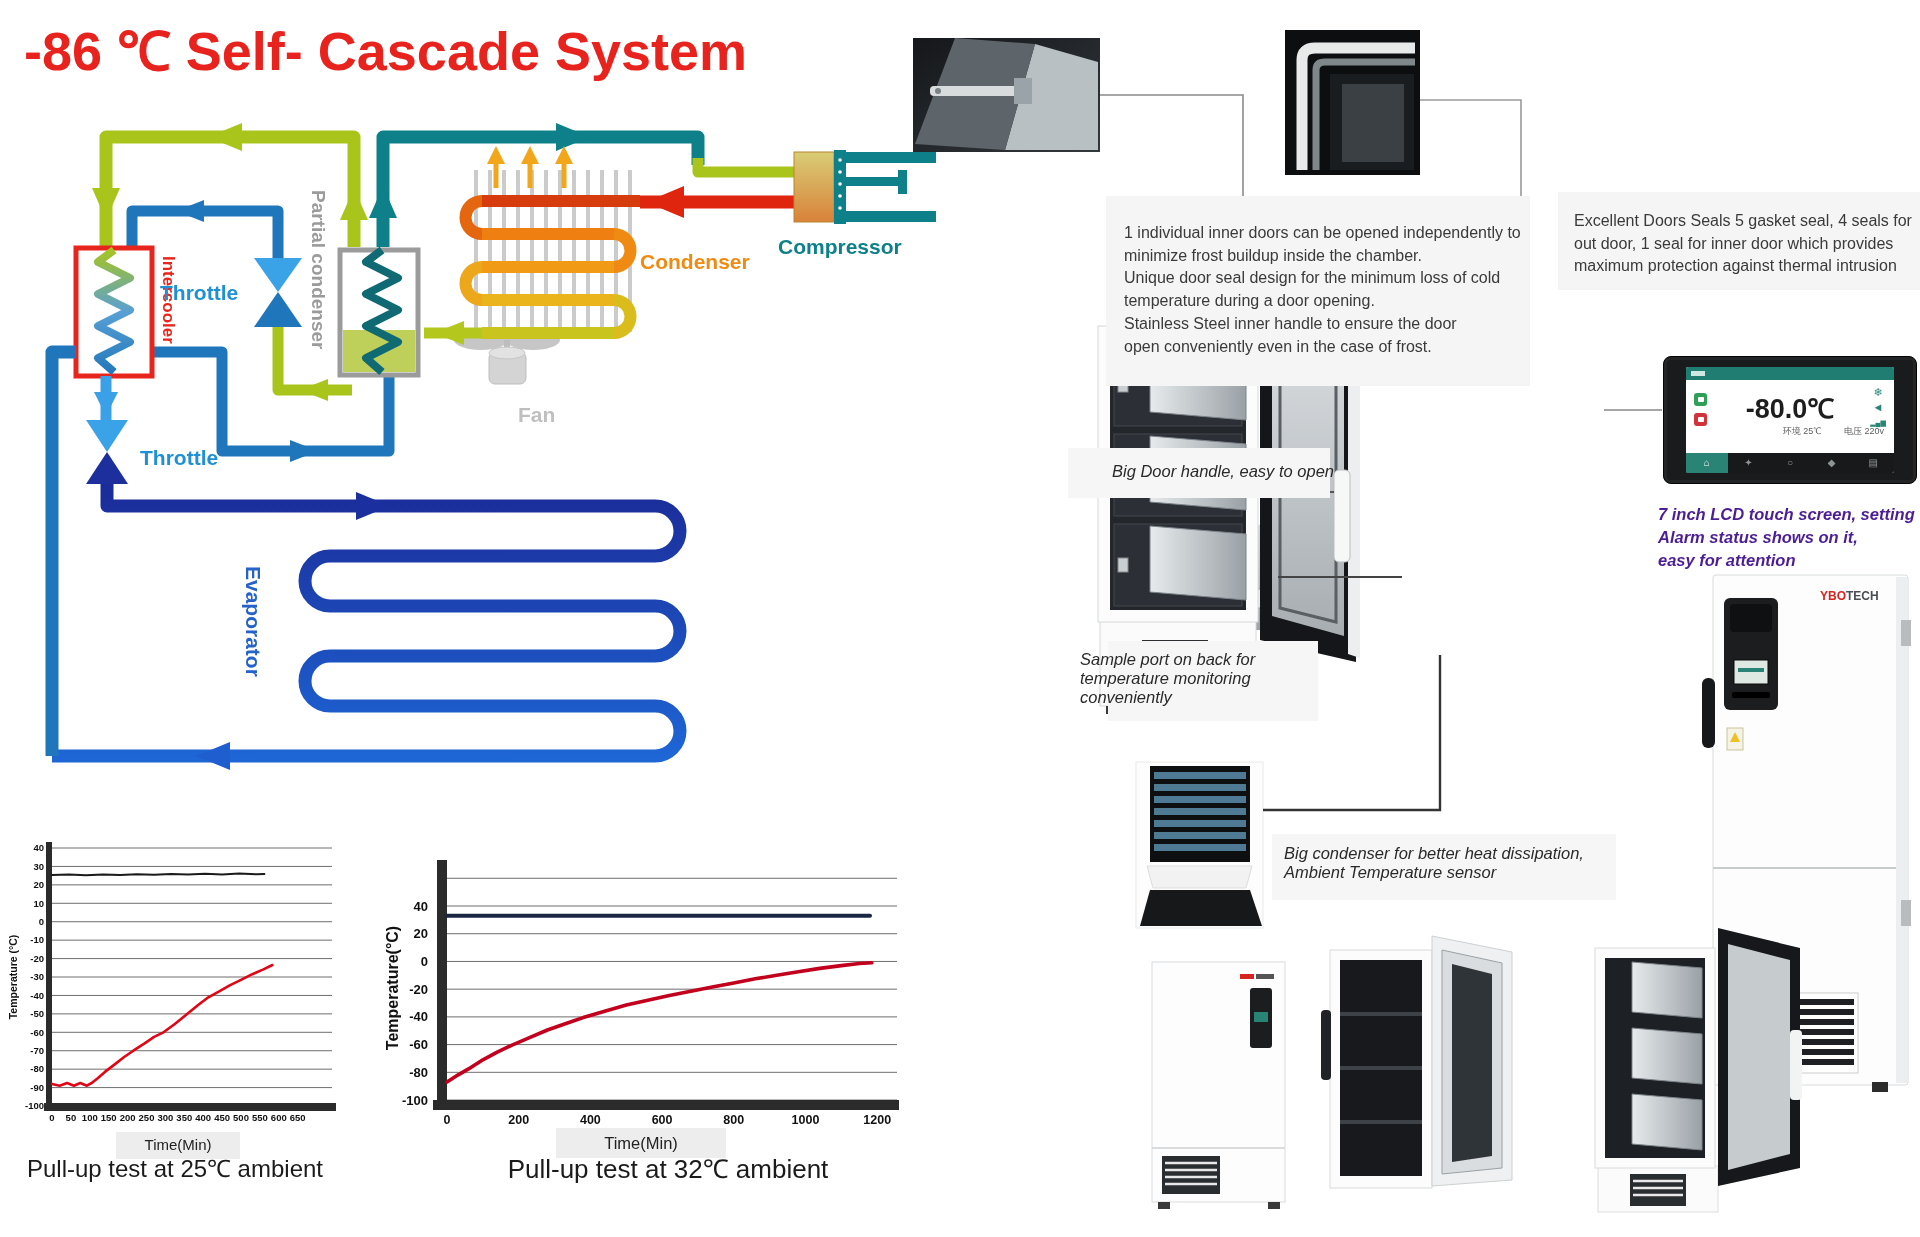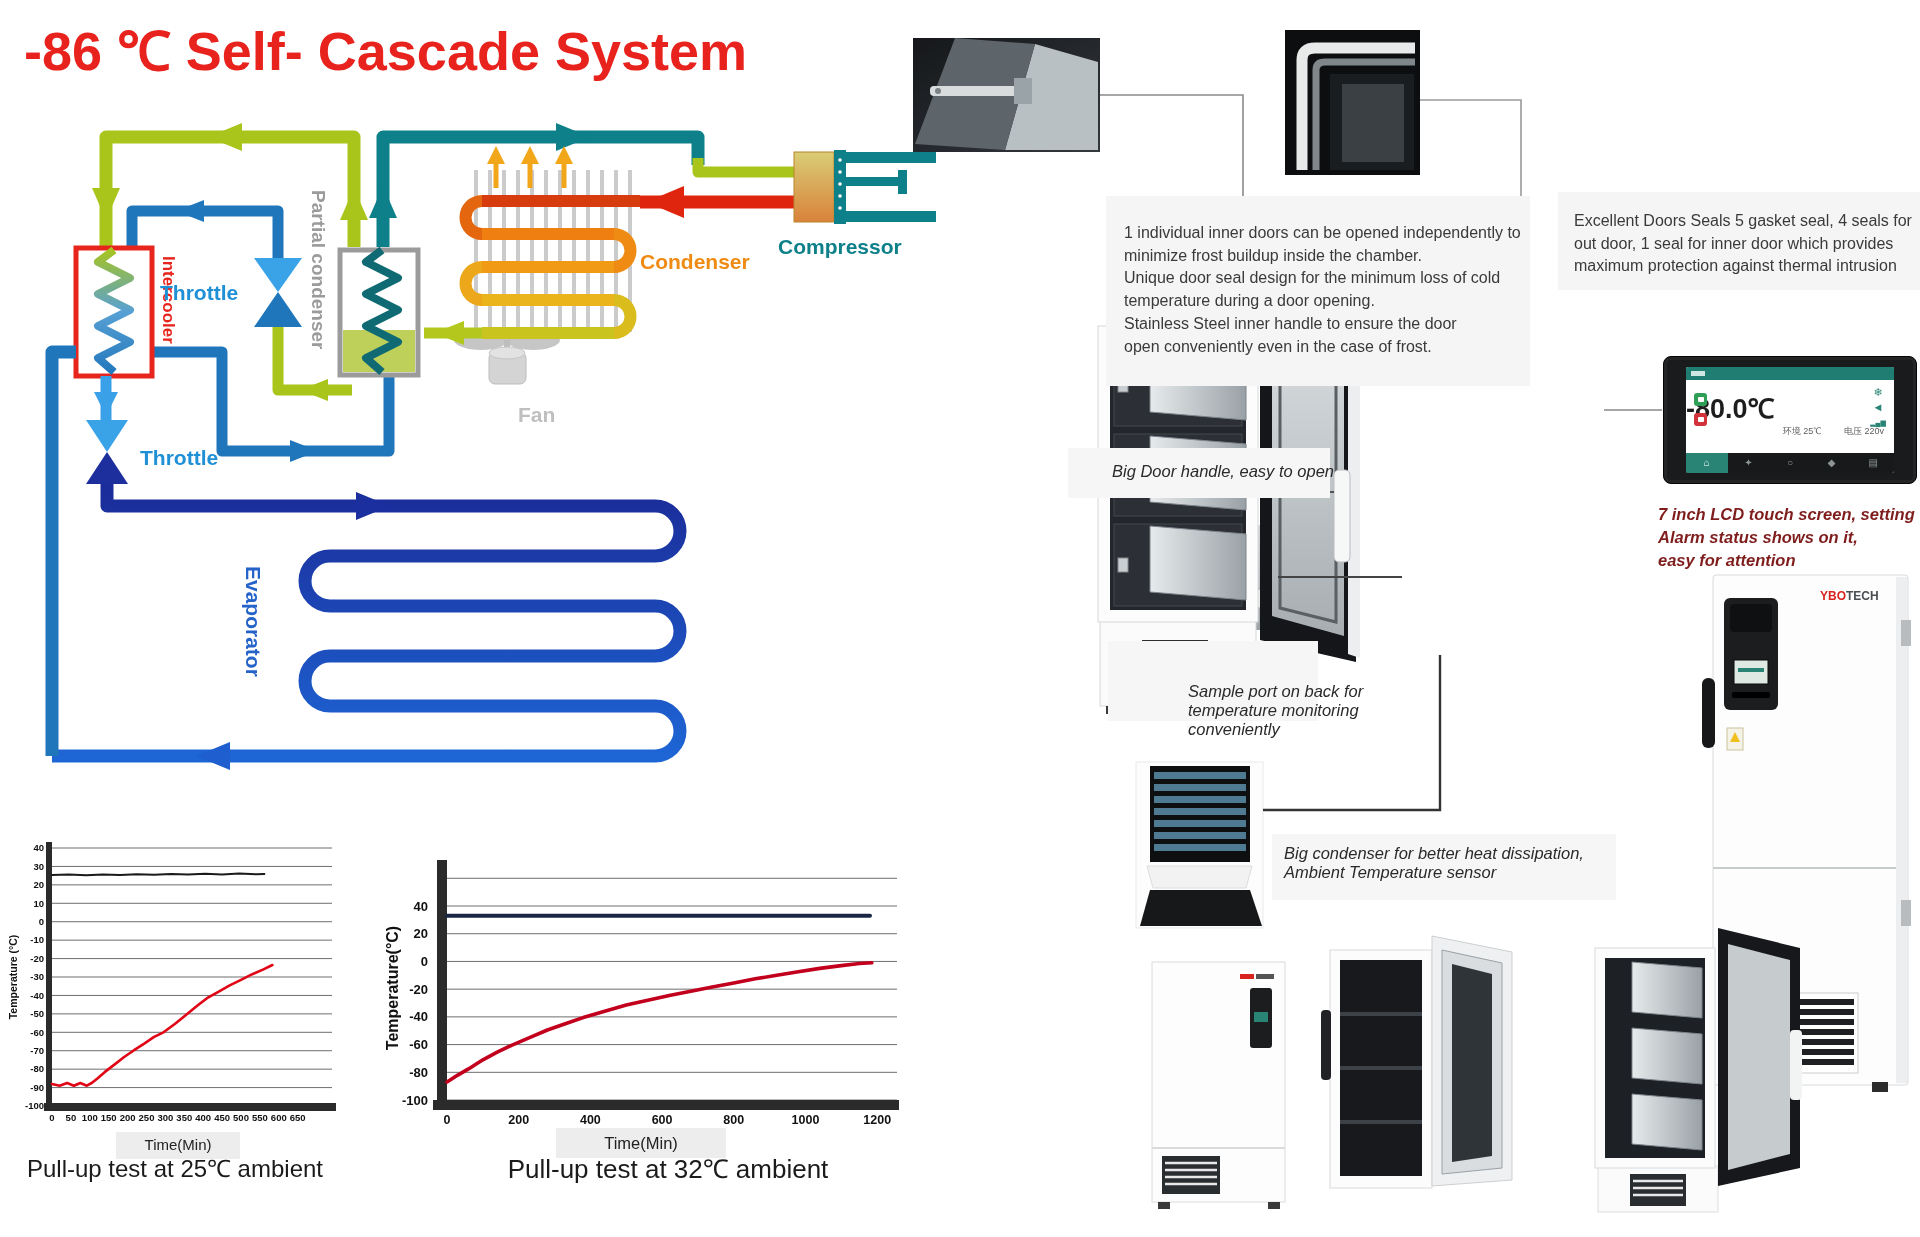--- a/index.html
+++ b/index.html
@@ -6,29 +6,29 @@
   body{width:1920px;height:1237px;position:relative;overflow:hidden;
        font-family:"Liberation Sans",sans-serif;color:#333;}
   #art{position:absolute;left:0;top:0;}
   .abs{position:absolute;}
   .page-title{left:24px;top:12px;font-size:54px;font-weight:700;color:#e8231e;white-space:nowrap;}
   .pre{white-space:pre-line;}
   .tb{background:#f5f5f5;font-size:16px;line-height:1.42;color:#3a3a3a;}
   .tb1{left:1106px;top:196px;width:424px;height:190px;padding:26px 0 0 18px;box-sizing:border-box;}
   .tb2{left:1558px;top:192px;width:364px;height:98px;padding:18px 0 0 16px;box-sizing:border-box;}
   .note{font-size:16.5px;color:#2a2a2a;font-style:italic;}
-  .note-bold{font-weight:700;color:#7f1d1d;line-height:1.38;}
+  .note-bold{font-weight:700;color:#4c1d95;line-height:1.38;}
   .chip{background:#f6f6f6;}
   
   .lcd{left:1663px;top:356px;width:252px;height:126px;background:#191b1c;border-radius:8px;
        border:1px solid #050505;box-shadow:inset 0 0 0 3px #232526;}
   .lcd-screen{position:absolute;left:22px;top:10px;width:208px;height:106px;background:#fff;border-radius:2px;overflow:hidden;}
   .lcd-top{position:absolute;left:0;top:0;width:100%;height:13px;background:#1f7d72;}
   .lcd-top i{position:absolute;left:5px;top:4px;width:14px;height:5px;background:#cfe7e2;}
-  .lcd-temp{position:absolute;left:0;top:22px;width:100%;font-size:27px;font-weight:700;color:#1d1d1d;}
+  .lcd-temp{position:absolute;left:0;top:22px;width:100%;text-align:center;font-size:27px;font-weight:700;color:#1d1d1d;}
   .lcd-sub{position:absolute;left:0;top:58px;width:100%;text-align:right;font-size:9px;color:#5d5d5d;}
   .lcd-sub span{margin:0 10px;}
   .lcd-lock{position:absolute;width:13px;height:13px;border-radius:3px;}
   .lock-g{left:8px;top:26px;background:#2f9e57;}
   .lock-r{left:8px;top:46px;background:#d2323a;}
   .lcd-lock i{position:absolute;left:3.5px;top:4px;width:6px;height:5px;background:#fff;border-radius:1px;}
   .lcd-side{position:absolute;right:4px;top:18px;width:24px;text-align:center;color:#2a8476;font-size:11px;line-height:15px;}
   .lcd-menu{position:absolute;left:0;bottom:0;width:100%;height:20px;background:#17191a;display:flex;align-items:center;}
   .lcd-menu .mi{flex:1;text-align:center;color:#8d9496;font-size:10px;line-height:20px;}
   .lcd-menu .mi.active{background:#2a8476;color:#fff;}
@@ -458,21 +458,21 @@
 maximum protection against thermal intrusion</div>
 
 <div class="abs chip" style="left:1068px;top:448px;width:262px;height:50px;"></div>
 <div class="abs note" style="left:1112px;top:462px;">Big Door handle, easy to open</div>
 
 <div class="abs note note-bold pre" style="left:1658px;top:503px;width:260px;">7 inch LCD touch screen, setting
 Alarm status shows on it,
 easy for attention</div>
 
 <div class="abs chip" style="left:1108px;top:641px;width:210px;height:80px;"></div>
-<div class="abs note pre" style="left:1188px;top:650px;margin-top:32px;">Sample port on back for
+<div class="abs note pre" style="left:1080px;top:650px;">Sample port on back for
 temperature monitoring
 conveniently</div>
 
 <div class="abs chip" style="left:1272px;top:834px;width:344px;height:66px;"></div>
 <div class="abs note pre" style="left:1284px;top:844px;">Big condenser for better heat dissipation,
 Ambient Temperature sensor</div>
 
 <div class="abs lcd">
   <div class="lcd-screen">
     <div class="lcd-top">

